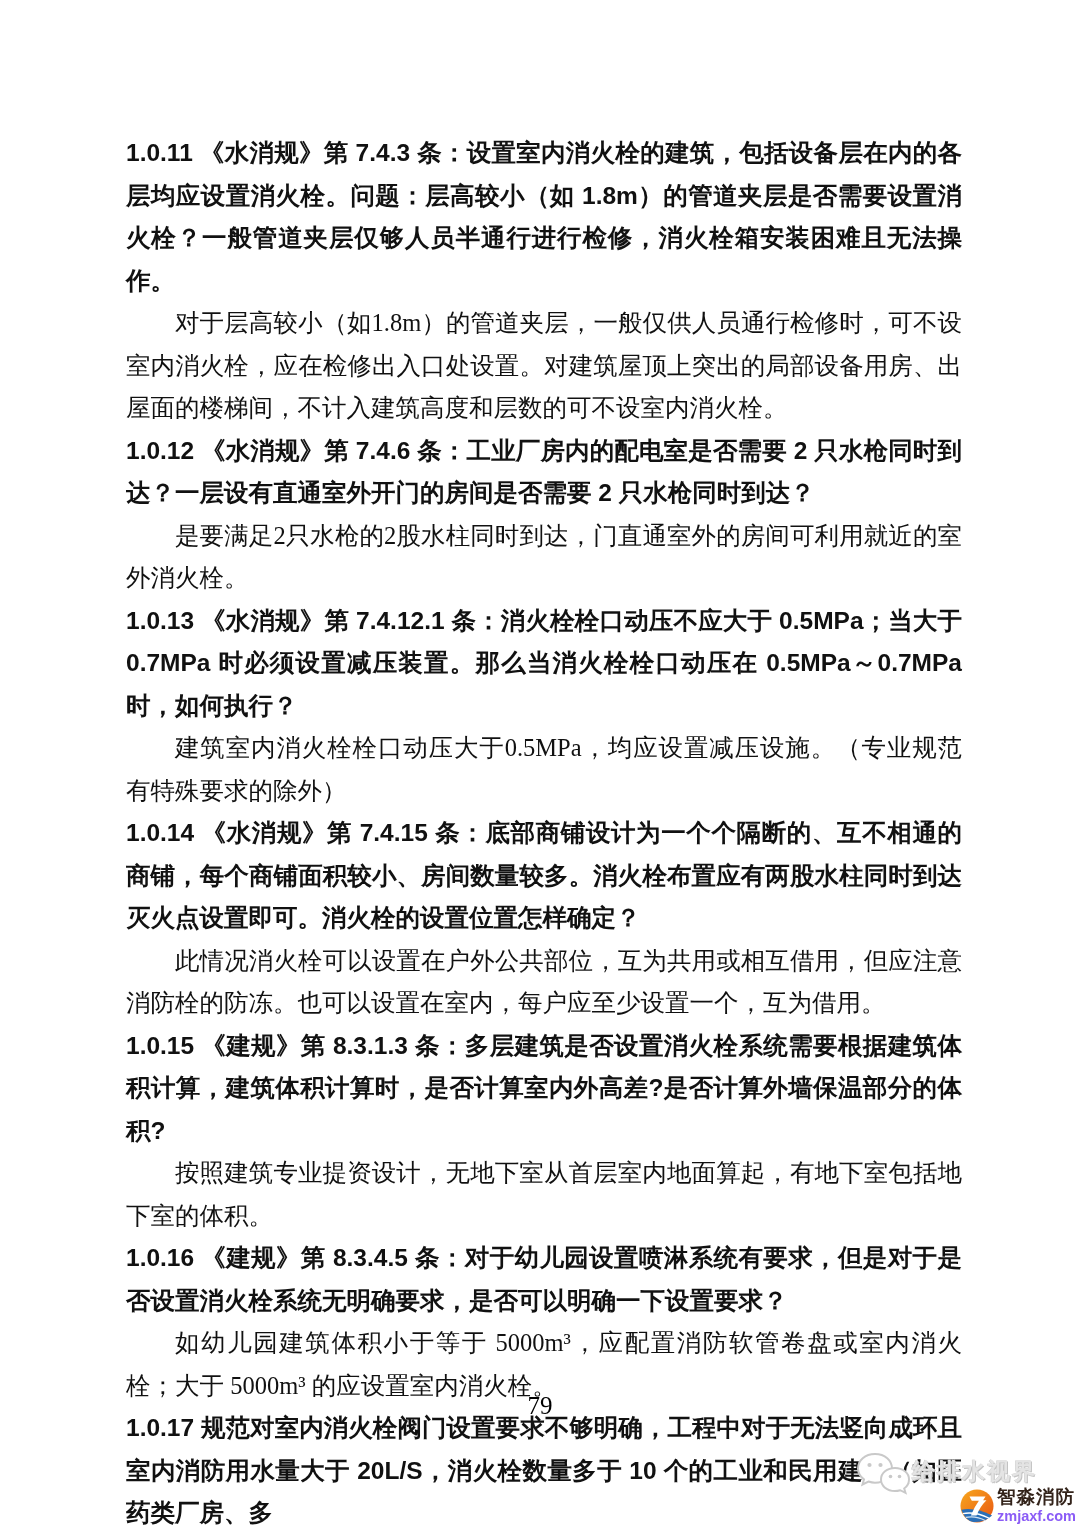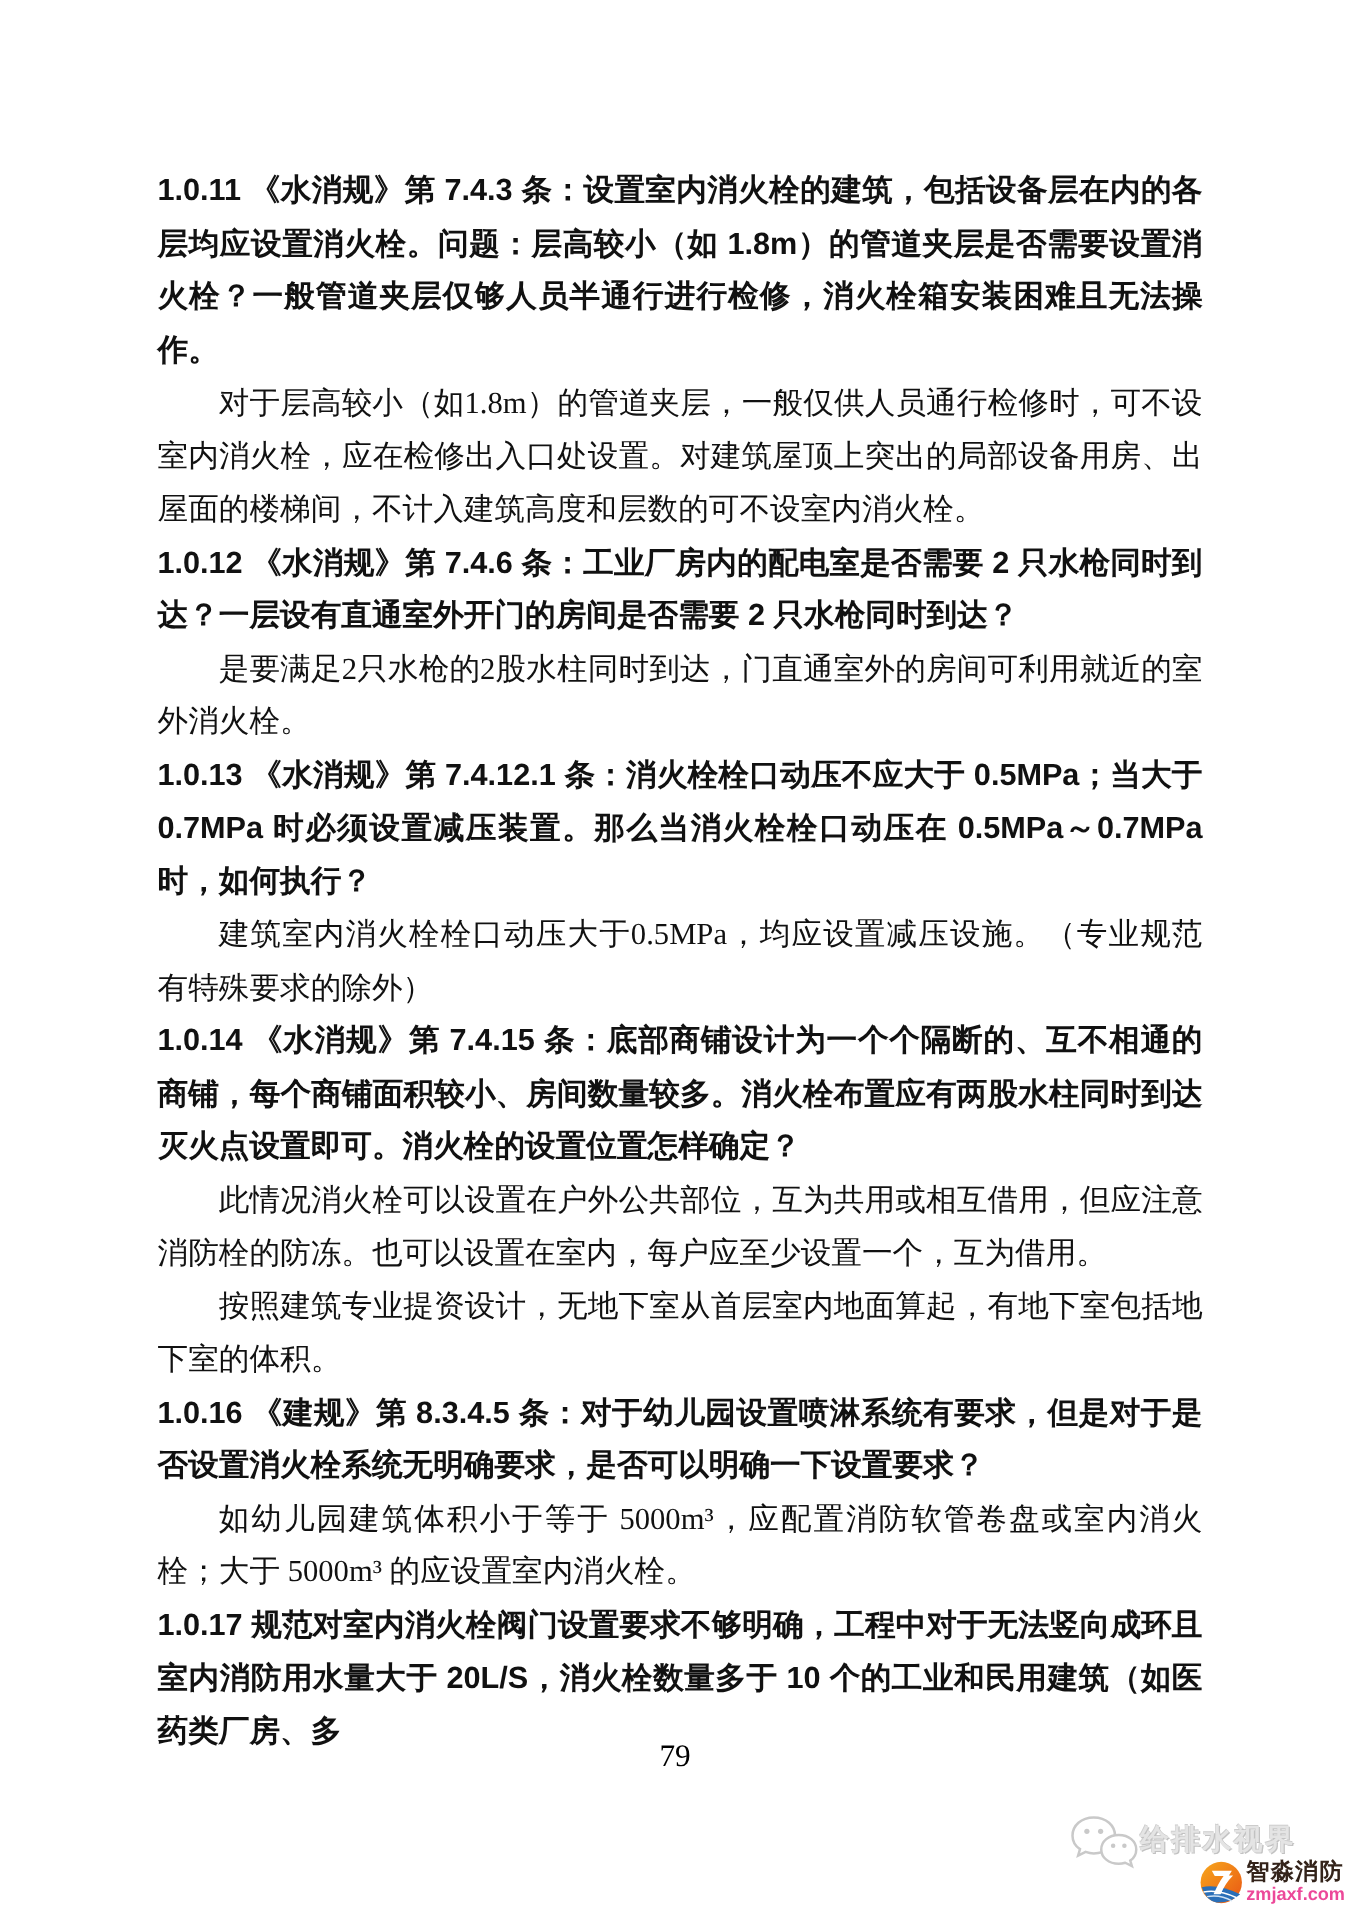--- a/index.html
+++ b/index.html
@@ -98,39 +98,40 @@
     font-weight: 700;
     font-size: 18.5px;
     color: #33231a;
     letter-spacing: 1px;
     white-space: nowrap;
   }
   .brand-url {
     font-family: "Liberation Sans", "DejaVu Sans Mono", sans-serif;
     font-weight: 700;
     font-size: 14.5px;
-    color: #ec4899;
+    color: #8b5cf6;
     margin-top: 2px;
     white-space: nowrap;
   }
 </style>
 </head>
 <body>
 
 <div class="page">
 
   <div class="content">
     <p class="question">1.0.11 《水消规》第 7.4.3 条：设置室内消火栓的建筑，包括设备层在内的各层均应设置消火栓。问题：层高较小（如 1.8m）的管道夹层是否需要设置消火栓？一般管道夹层仅够人员半通行进行检修，消火栓箱安装困难且无法操作。</p>
     <p class="answer">对于层高较小（如1.8m）的管道夹层，一般仅供人员通行检修时，可不设室内消火栓，应在检修出入口处设置。对建筑屋顶上突出的局部设备用房、出屋面的楼梯间，不计入建筑高度和层数的可不设室内消火栓。</p>
     <p class="question">1.0.12 《水消规》第 7.4.6 条：工业厂房内的配电室是否需要 2 只水枪同时到达？一层设有直通室外开门的房间是否需要 2 只水枪同时到达？</p>
     <p class="answer">是要满足2只水枪的2股水柱同时到达，门直通室外的房间可利用就近的室外消火栓。</p>
     <p class="question">1.0.13 《水消规》第 7.4.12.1 条：消火栓栓口动压不应大于 0.5MPa；当大于 0.7MPa 时必须设置减压装置。那么当消火栓栓口动压在 0.5MPa～0.7MPa 时，如何执行？</p>
     <p class="answer">建筑室内消火栓栓口动压大于0.5MPa，均应设置减压设施。（专业规范有特殊要求的除外）</p>
     <p class="question">1.0.14 《水消规》第 7.4.15 条：底部商铺设计为一个个隔断的、互不相通的商铺，每个商铺面积较小、房间数量较多。消火栓布置应有两股水柱同时到达灭火点设置即可。消火栓的设置位置怎样确定？</p>
     <p class="answer">此情况消火栓可以设置在户外公共部位，互为共用或相互借用，但应注意消防栓的防冻。也可以设置在室内，每户应至少设置一个，互为借用。</p>
+    <p class="question">1.0.15 《建规》第 8.3.1.3 条：多层建筑是否设置消火栓系统需要根据建筑体积计算，建筑体积计算时，是否计算室内外高差?是否计算外墙保温部分的体积?</p>
     <p class="answer">按照建筑专业提资设计，无地下室从首层室内地面算起，有地下室包括地下室的体积。</p>
     <p class="question">1.0.16 《建规》第 8.3.4.5 条：对于幼儿园设置喷淋系统有要求，但是对于是否设置消火栓系统无明确要求，是否可以明确一下设置要求？</p>
     <p class="answer">如幼儿园建筑体积小于等于 5000m³，应配置消防软管卷盘或室内消火栓；大于 5000m³ 的应设置室内消火栓。</p>
     <p class="question">1.0.17 规范对室内消火栓阀门设置要求不够明确，工程中对于无法竖向成环且室内消防用水量大于 20L/S，消火栓数量多于 10 个的工业和民用建筑（如医药类厂房、多</p>
   </div>
 
   <div class="page-number">79</div>
 
   <div class="watermark-cluster">
 

